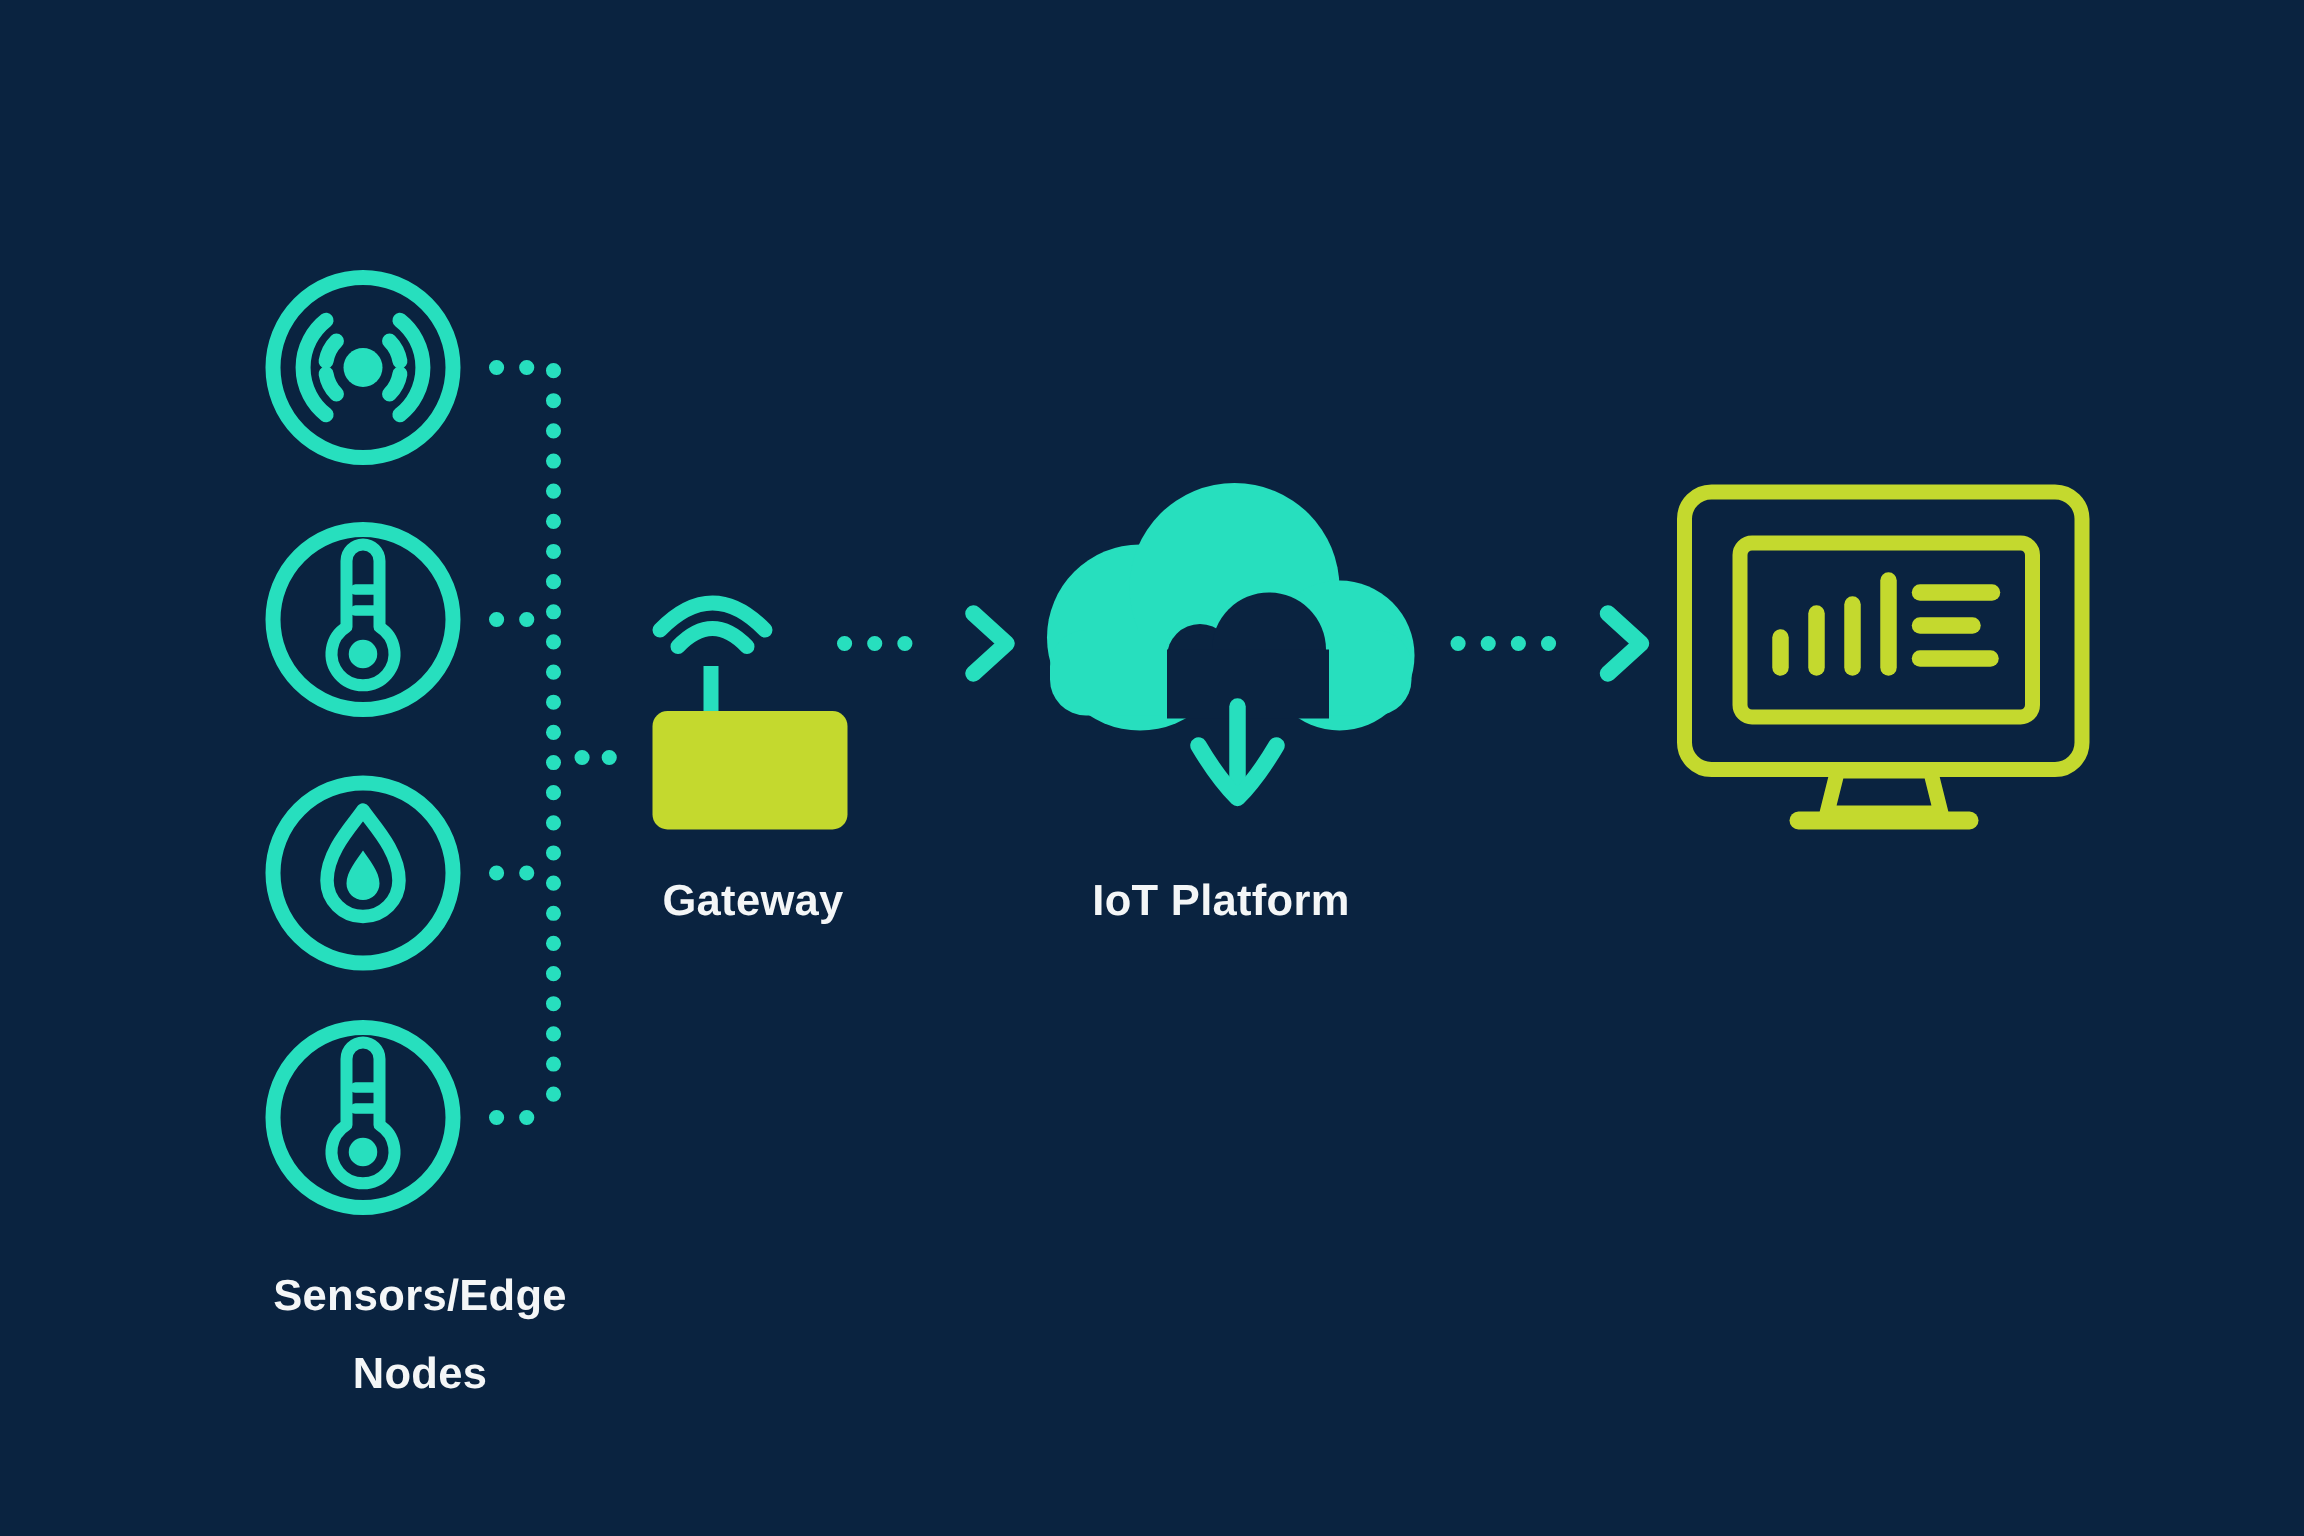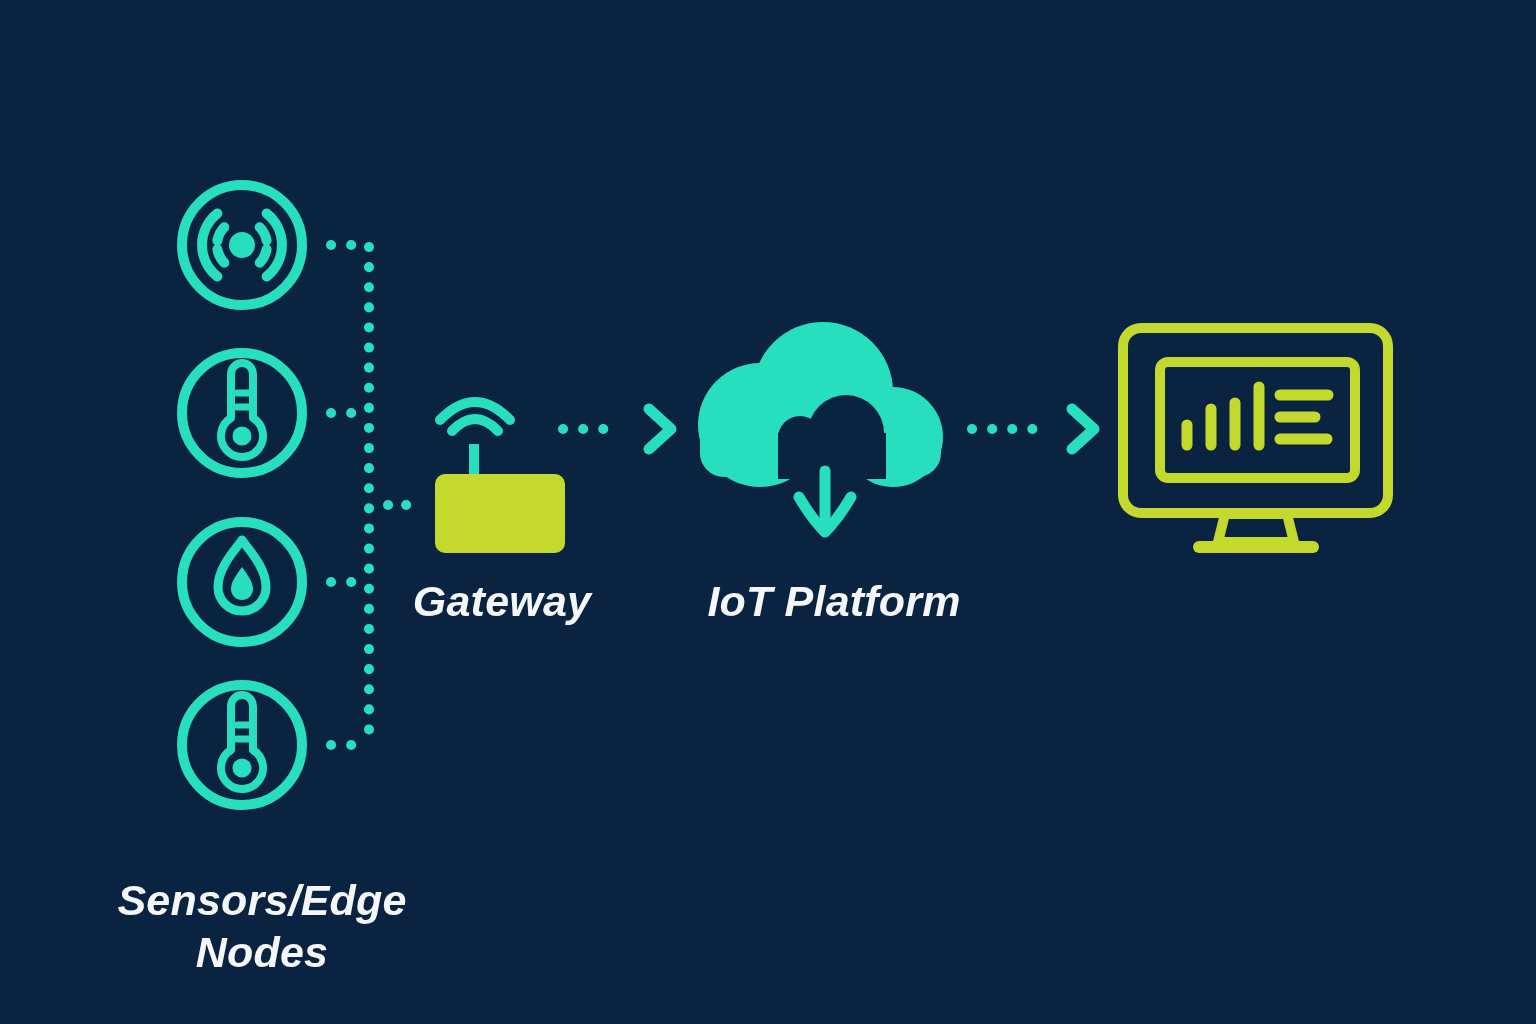--- a/index.html
+++ b/index.html
@@ -22,30 +22,29 @@
     position: absolute;
     inset: 0;
     width: 1536px;
     height: 1024px;
   }
   .node-label {
     position: absolute;
     transform: translateX(-50%);
     color: var(--text);
     font-weight: 700;
-    font-size: 43px;
+    font-size: 29px;
     line-height: 52px;
     letter-spacing: 0.2px;
     text-align: center;
     white-space: pre-line;
-    font-style: italic;
   }
-  .lbl-sensors     { left: 262px;  top: 838px; margin-top: 36px; }
+  .lbl-sensors     { left: 280px;  top: 838px; }
   .lbl-gateway     { left: 502px;  top: 575px; }
-  .lbl-iot         { left: 834px;  top: 575px; }
+  .lbl-iot         { left: 814px;  top: 575px; }
   .lbl-dashboard   { left: 1259px; top: 575px; }
 
   .teal-stroke  { stroke: var(--teal);  fill: none; }
   .teal-fill    { fill: var(--teal); }
   .navy-fill    { fill: var(--background); }
   .lime-stroke  { stroke: var(--lime);  fill: none; }
   .lime-fill    { fill: var(--lime); }
 </style>
 </head>
 <body>

